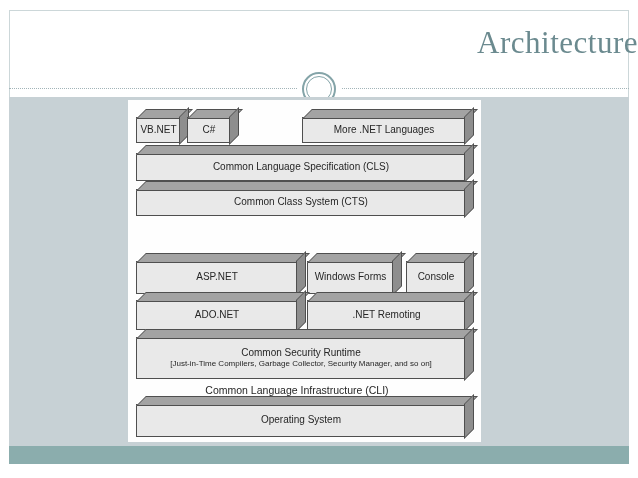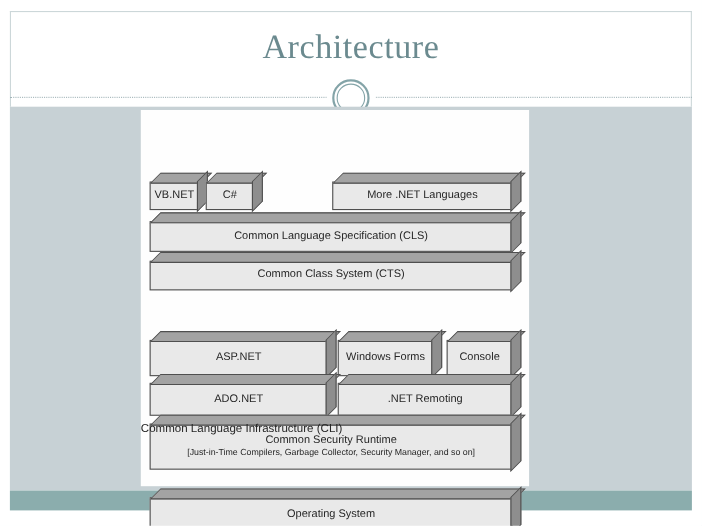--- a/index.html
+++ b/index.html
@@ -8,21 +8,21 @@
 
   .slide { position: absolute; left: 0; top: 0; width: 638px; height: 478px; background: #ffffff; }
 
   
   .frame-top    { position: absolute; left: 9px;  top: 10px; width: 620px; border-top: 1px solid #ccd7d9; }
   .frame-left   { position: absolute; left: 9px;  top: 10px; height: 87px; border-left: 1px solid #ccd7d9; }
   .frame-right  { position: absolute; left: 628px; top: 10px; height: 87px; border-left: 1px solid #ccd7d9; }
 
   .slide-title {
     position: absolute; left: 0; top: 25px; width: 638px;
-    text-align: center;
+    text-align: right;
     font-family: "Liberation Serif", serif;
     font-size: 31px; font-weight: 400;
     letter-spacing: 0.5px;
     color: #6b8a8f;
   }
 
   .divider-dotted {
     position: absolute; left: 9px; top: 88px; width: 620px;
     border-top: 1px dotted #a2b4b8;
   }
@@ -56,40 +56,39 @@
   
   .box3d {
     position: absolute;
     background: #e9e9e9;
     border: 1px solid #4f4f4f;
     display: flex; flex-direction: column;
     align-items: center; justify-content: center;
     text-align: left;
     color: #262626;
     line-height: 1.25;
-    margin-top: 48px;
   }
   .box3d::before { 
     content: ""; position: absolute;
     left: -1px; top: -9px; width: calc(100% + 2px); height: 8px;
     background: #a3a3a3; border: 1px solid #4f4f4f;
     transform: skewX(-45deg); transform-origin: 0 100%;
   }
   .box3d::after { 
     content: ""; position: absolute;
     top: -1px; right: -9px; width: 8px; height: calc(100% + 2px);
     background: #8e8e8e; border: 1px solid #4f4f4f;
     transform: skewY(-45deg); transform-origin: 0 0;
   }
   .box-label    { font-size: 10px; }
   .box-sublabel { font-size: 8px; }
 
   .cli-caption {
     position: absolute; left: 0; top: 284px; width: 338px;
-    font-size: 10.5px; color: #262626;
+    text-align: center; font-size: 10.5px; color: #262626;
   }
 </style>
 </head>
 <body>
 
 <div class="slide">
 
   <div class="frame-top"></div>
   <div class="frame-left"></div>
   <div class="frame-right"></div>

